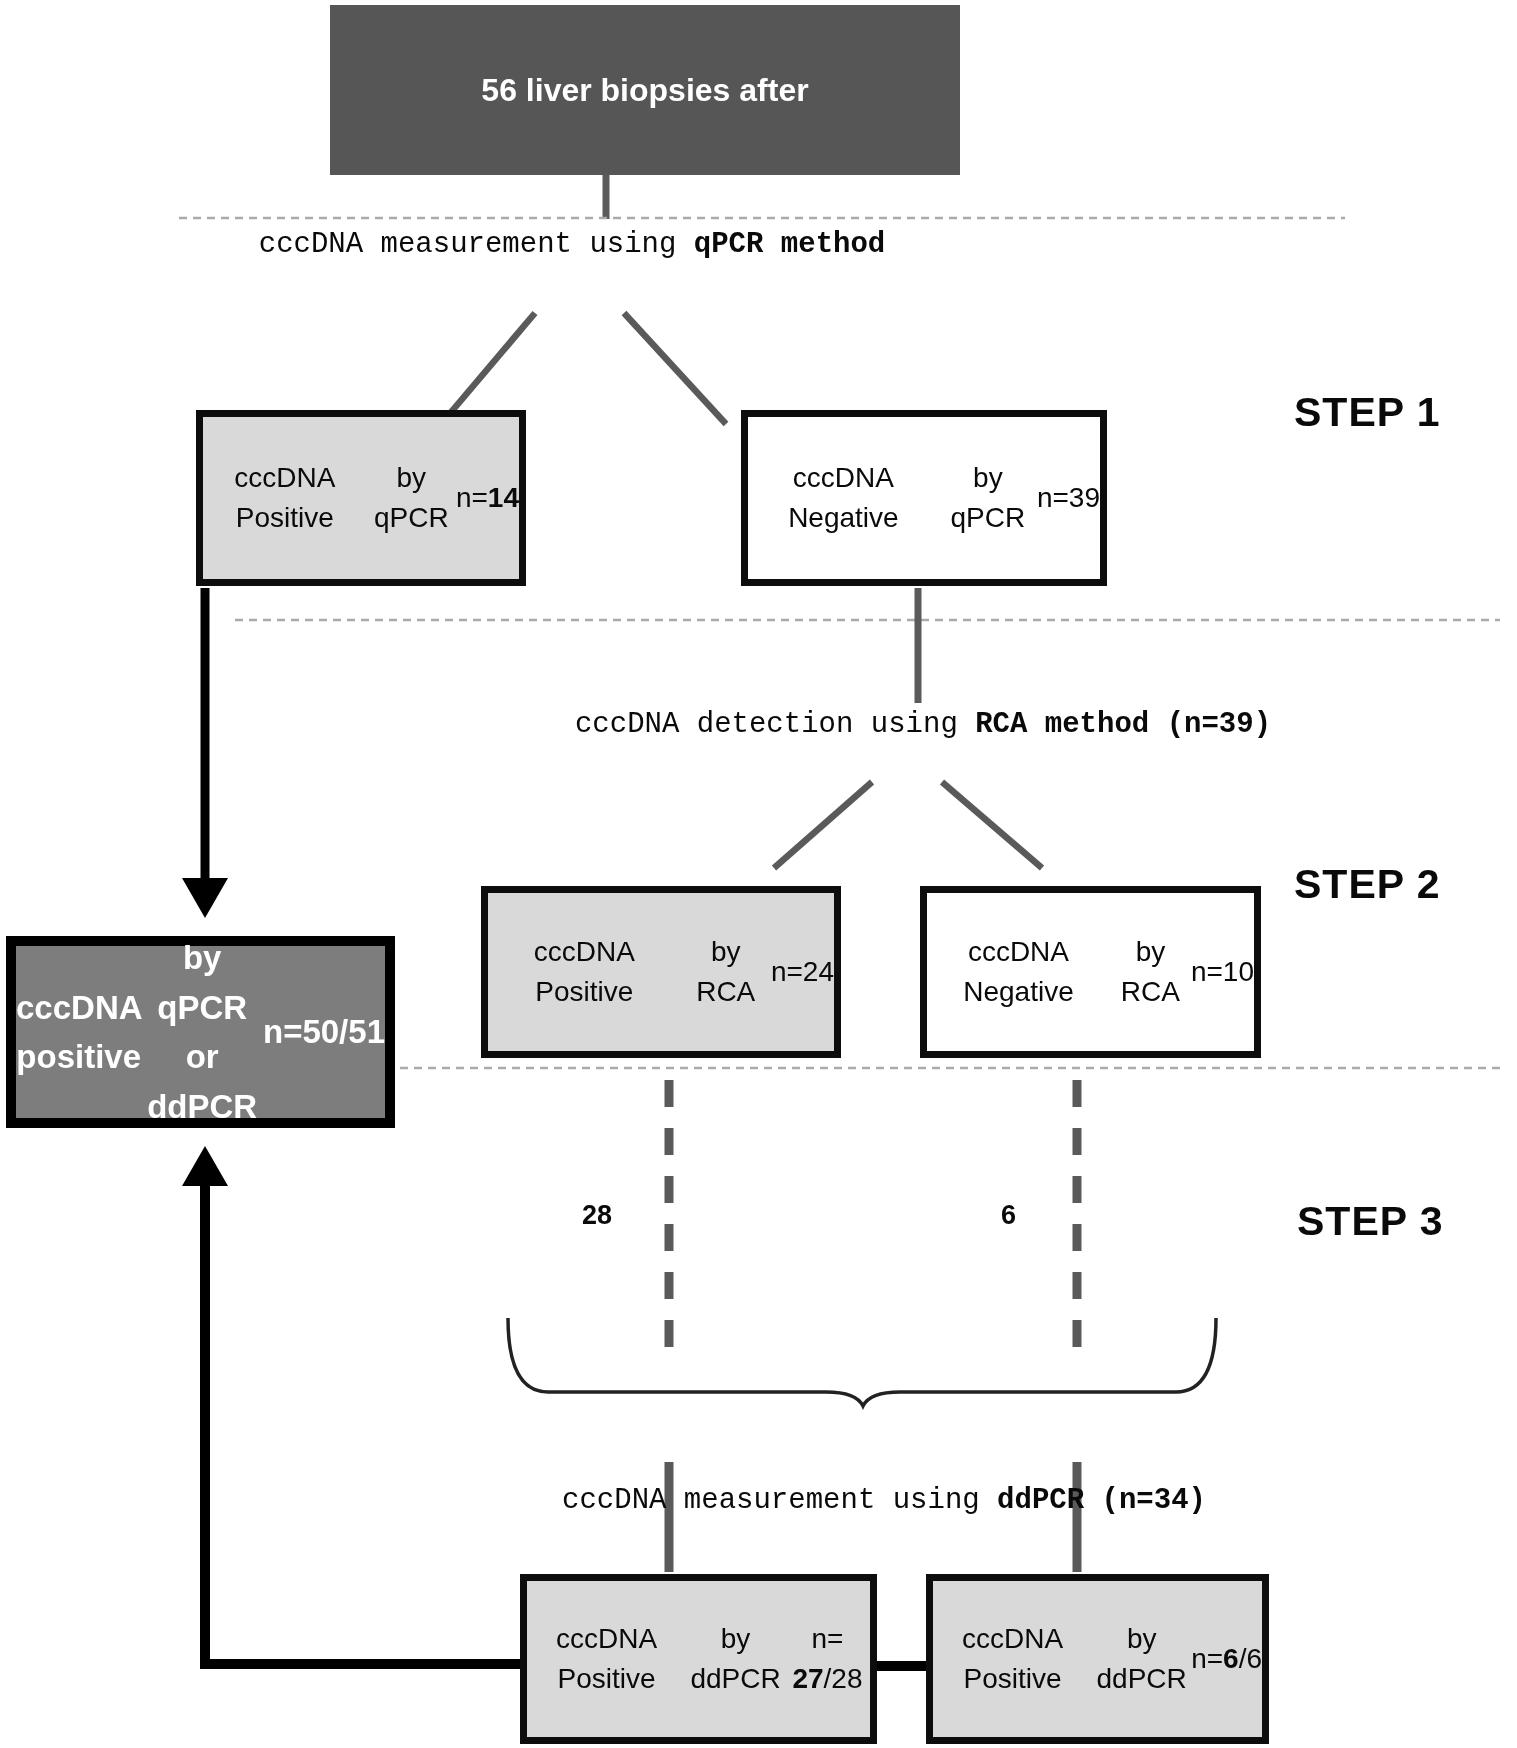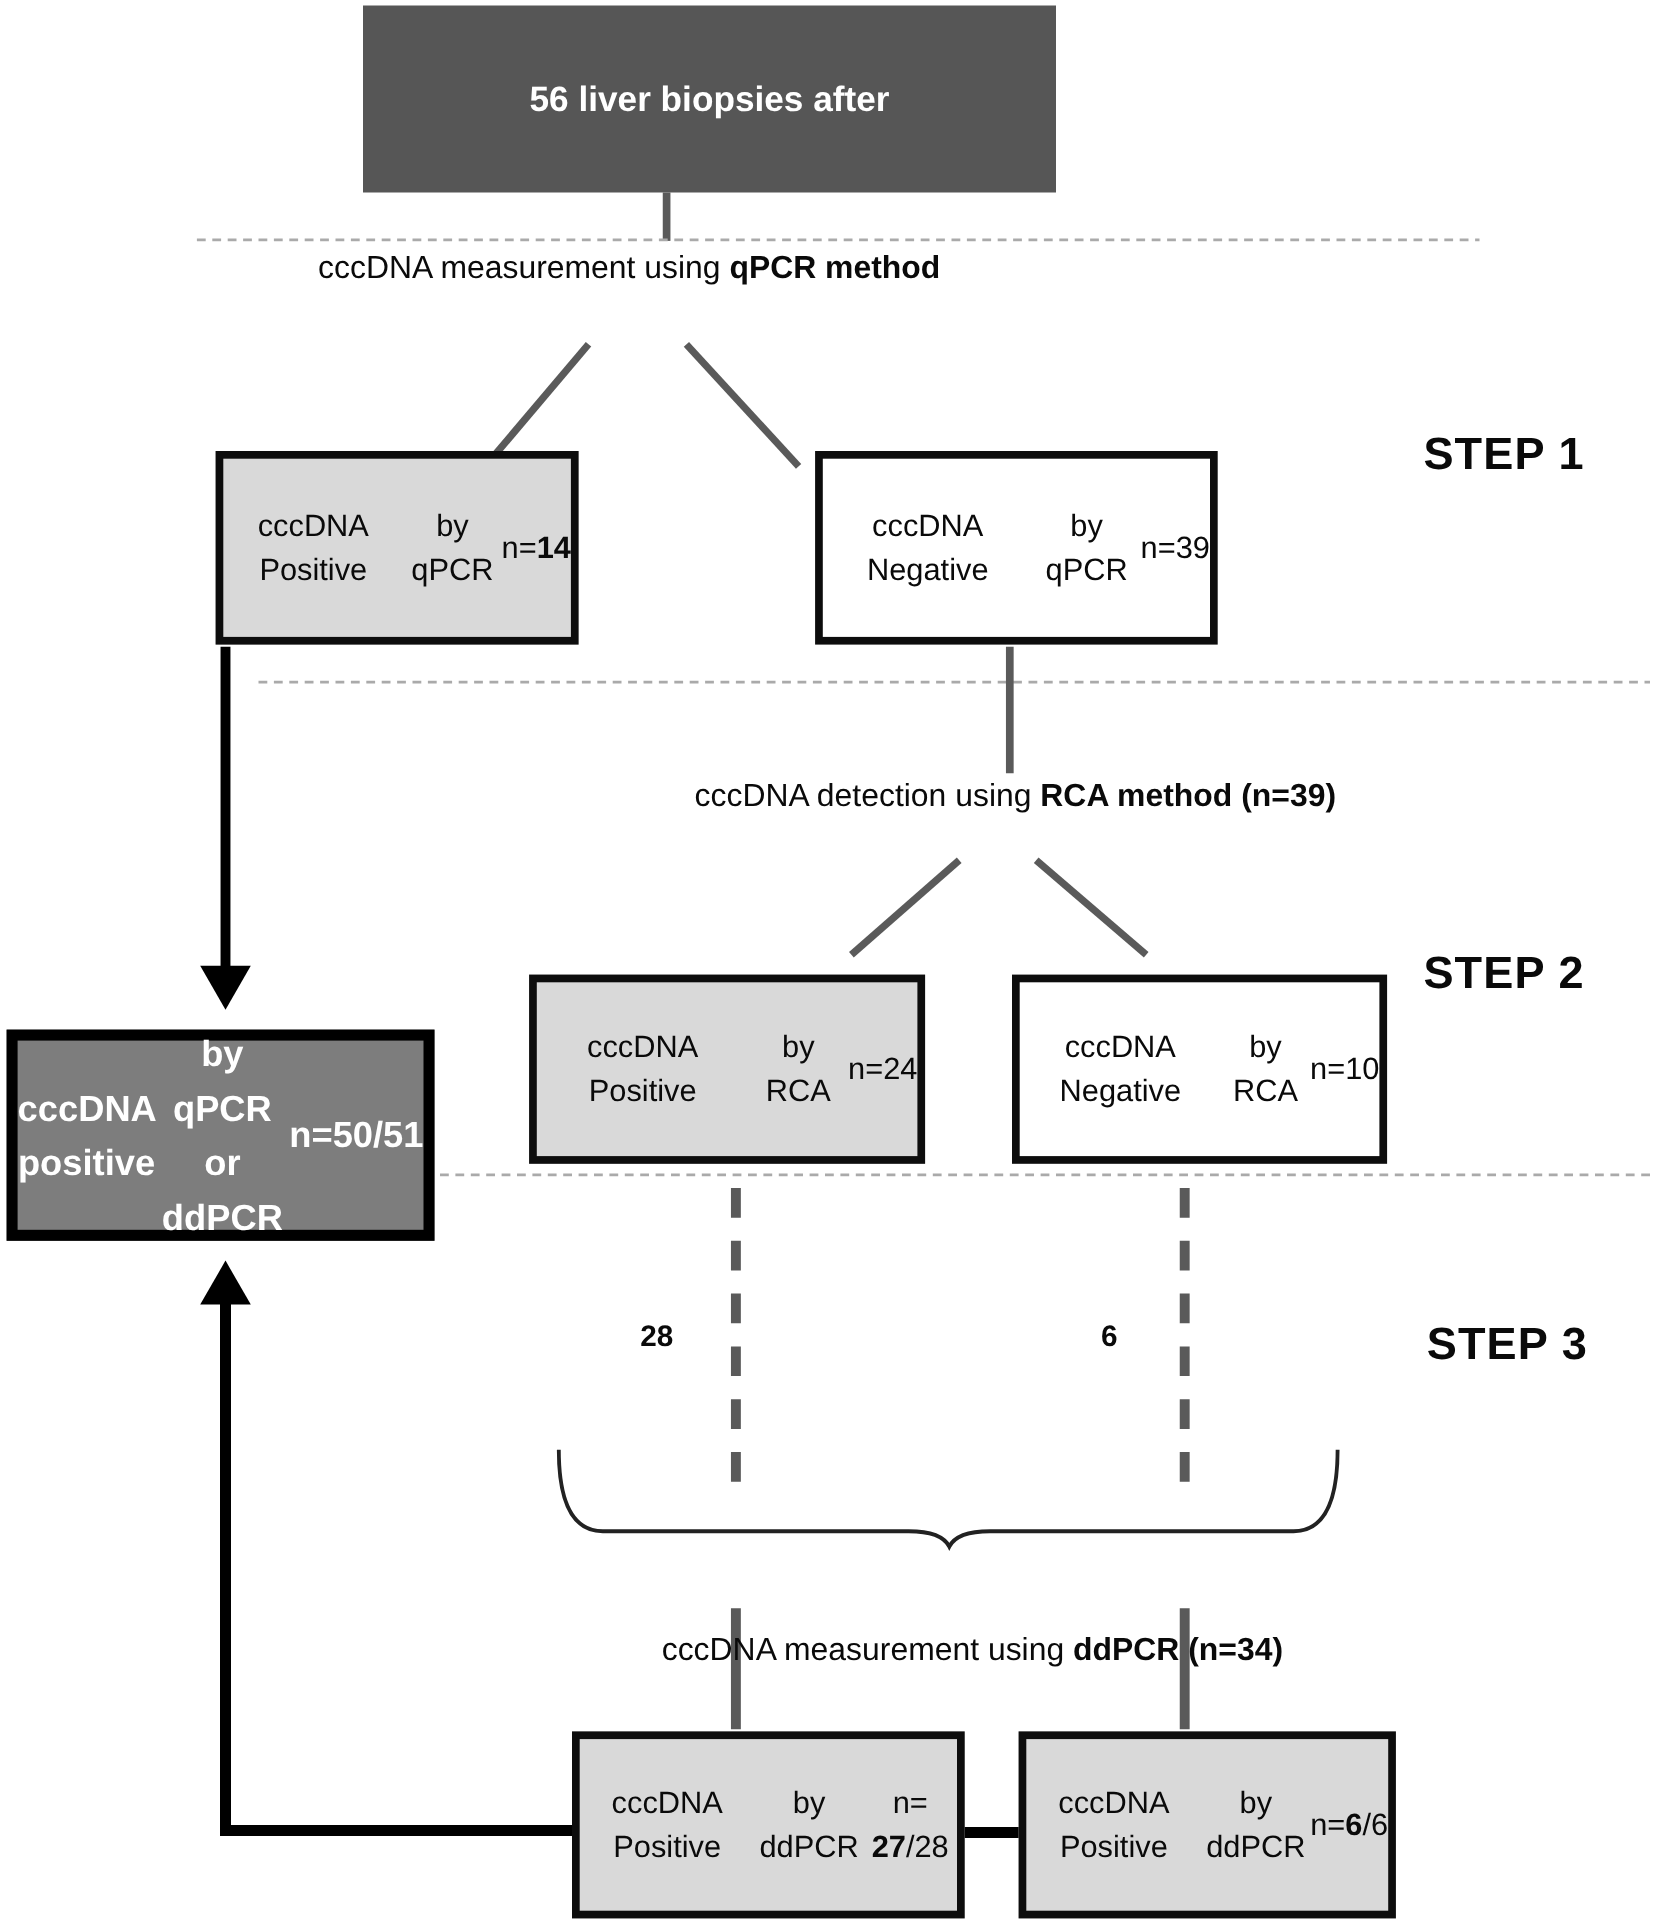--- a/index.html
+++ b/index.html
@@ -31,20 +31,21 @@
   .box.resultbox{
     background:#7d7d7d;border:10px solid #000000;
     color:#ffffff;font-weight:bold;
     font-size:33px;line-height:1.5;
   }
   .methodtext{
     position:absolute;
     font-size:29px;
     text-align:center;
     white-space:nowrap;
+    font-family:Liberation Mono, monospace;
   }
   .methodtext b{font-weight:bold;}
   .steplabel{
     position:absolute;
     font-size:41px;font-weight:bold;
     white-space:nowrap;
     letter-spacing:1px;
   }
   .countlabel{
     position:absolute;

